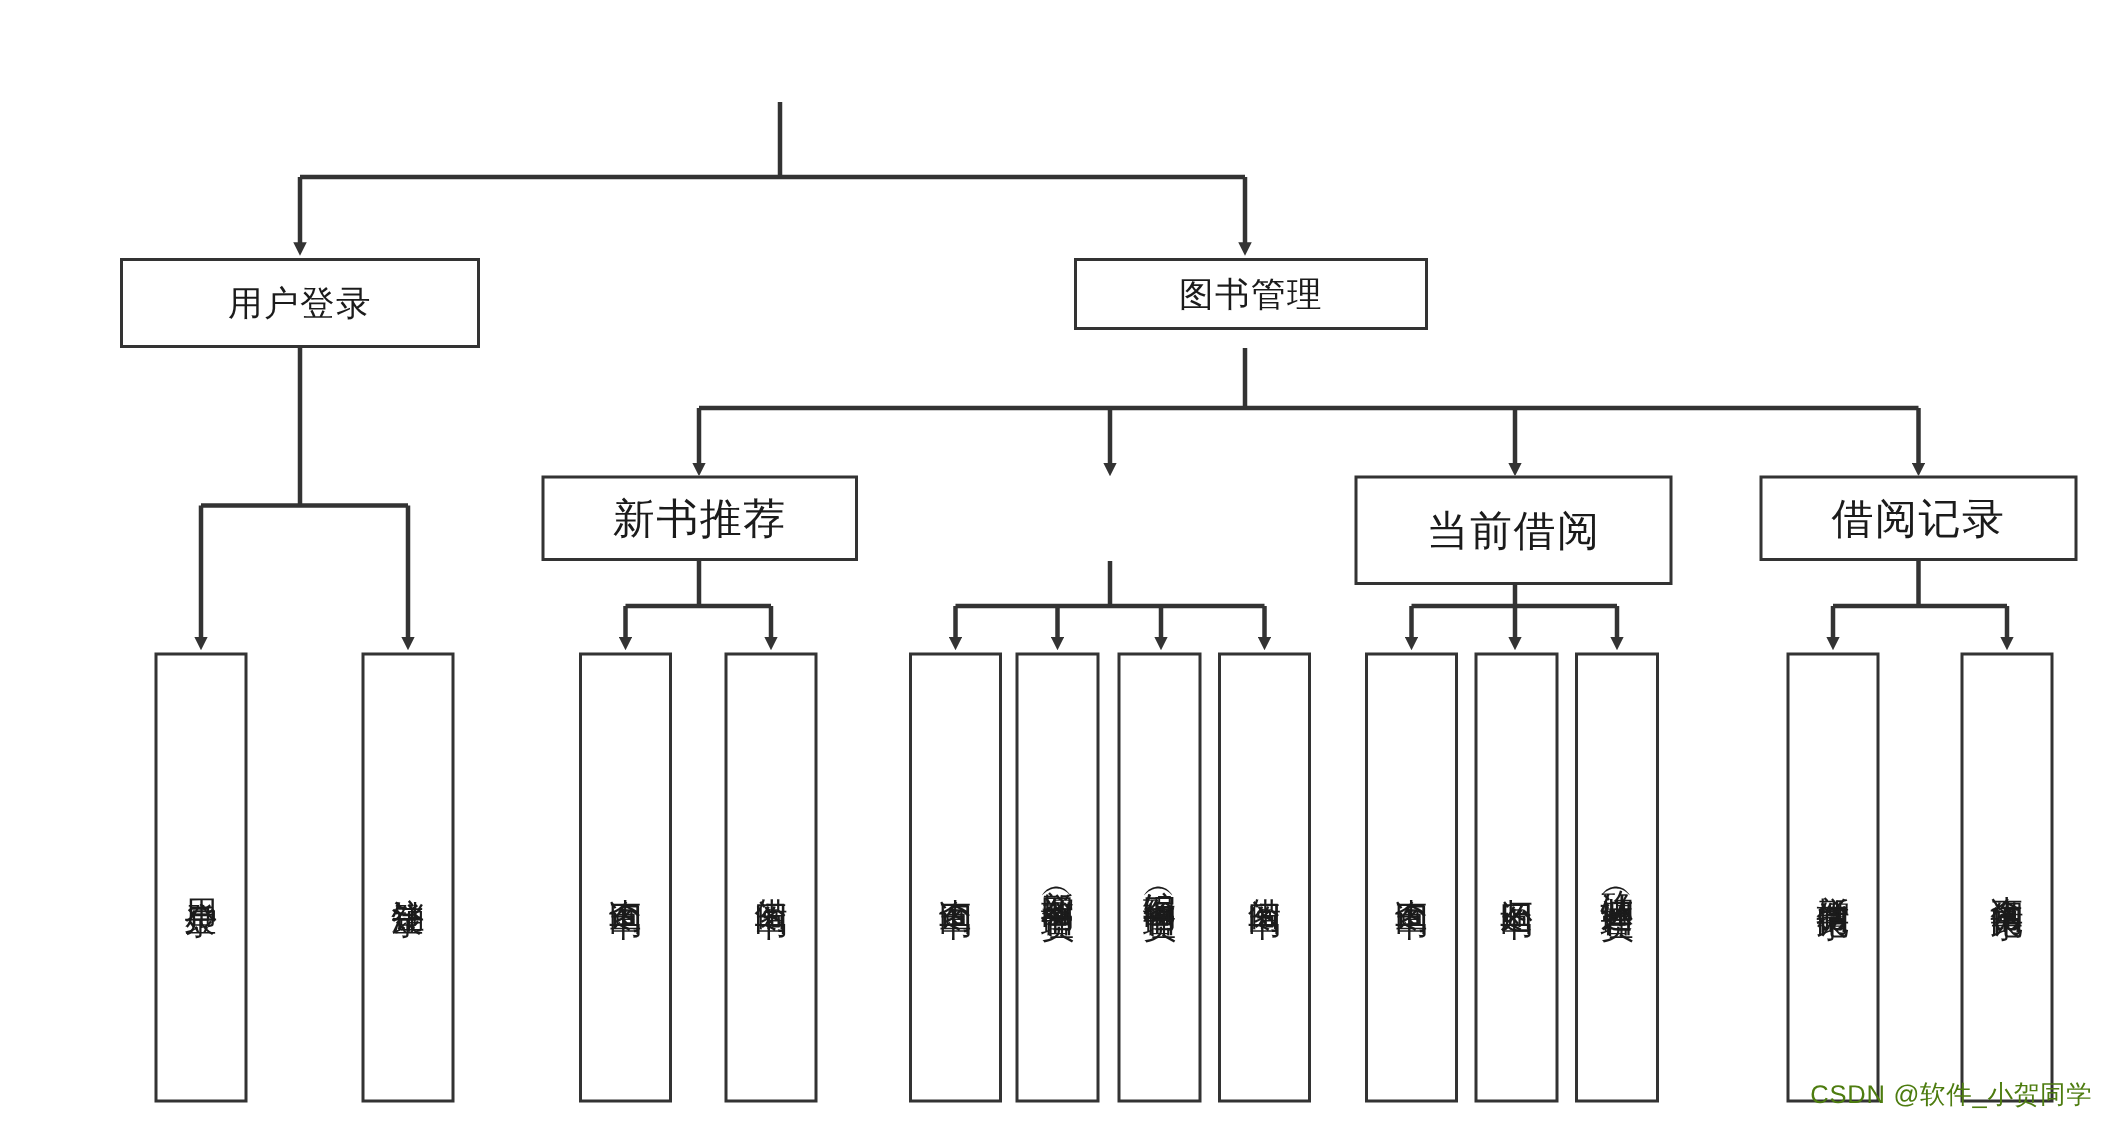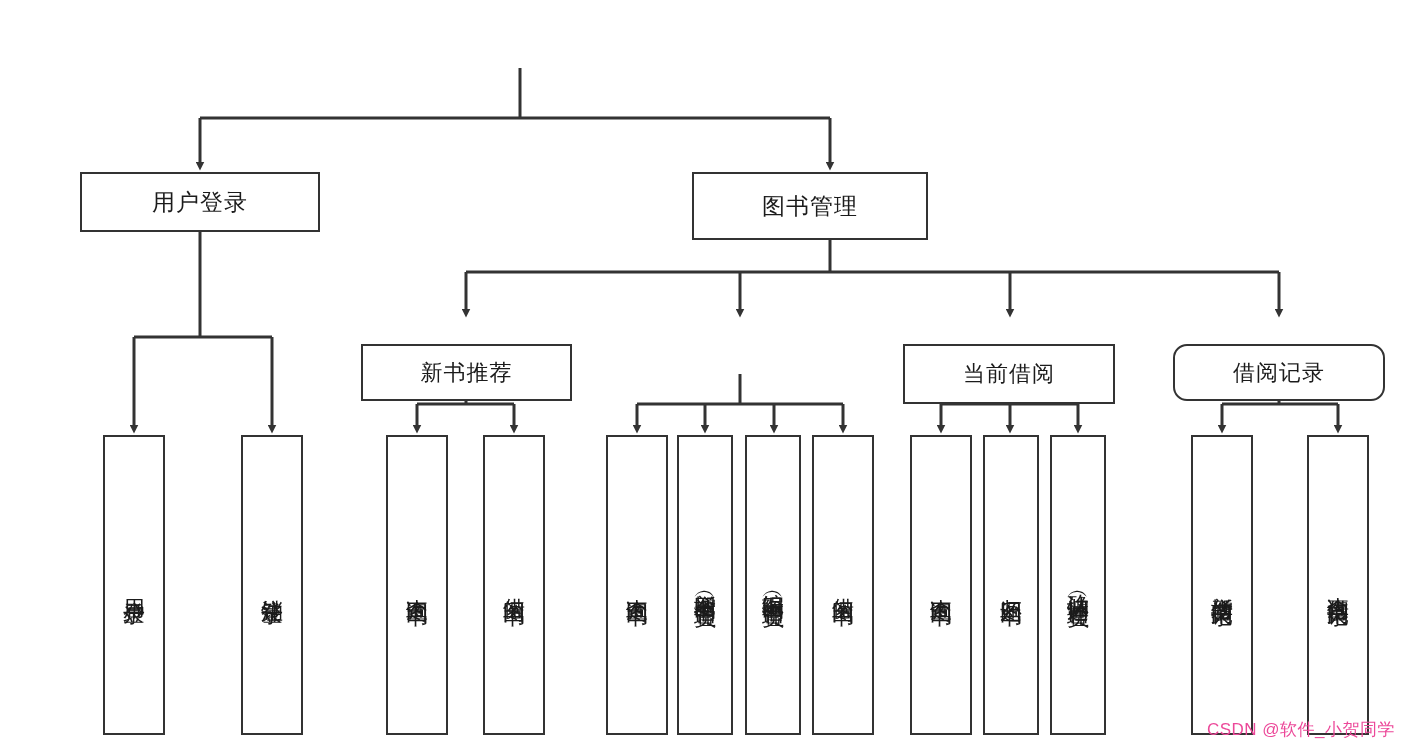--- a/index.html
+++ b/index.html
@@ -38,44 +38,43 @@
   }
   .node.root {
     font-size: 25px;
     letter-spacing: 1px;
   }
   .node.lvl2 {
     font-size: 23px;
     letter-spacing: 1px;
   }
   .node.lvl3 {
-    font-size: 22px;
+    font-size: 28px;
     letter-spacing: 1px;
-    margin-top: 27px;
   }
   .node.leaf {
     font-size: 22px;
     letter-spacing: 2px;
   }
   .vlabel {
     writing-mode: vertical-rl;
     text-orientation: upright;
     white-space: nowrap;
     line-height: 1.18;
   }
   .hlabel {
     white-space: nowrap;
     line-height: 1;
   }
   #watermark {
     position: absolute;
     right: 10px;
     bottom: 6px;
     font-size: 17px;
-    color: #ec4899;
+    color: #4d7c0f;
     letter-spacing: 0.5px;
     z-index: 5;
     white-space: nowrap;
   }
 </style>
 </head>
 <body>
 
 <div id="canvas">
 
@@ -126,31 +125,31 @@
       <path d="M1222,404 L1338,404"></path>
       <path d="M1222,404 L1222,426" marker-end="url(#arrow)"></path>
       <path d="M1338,404 L1338,426" marker-end="url(#arrow)"></path>
     </g>
   </svg>
 
 
   <div class="node lvl2" style="left:80px; top:172px; width:240px; height:60px;">
     <span class="hlabel">用户登录</span>
   </div>
-  <div class="node lvl2" style="left:692px; top:172px; width:236px; height:68px;">
+  <div class="node lvl2" style="left:716px; top:172px; width:236px; height:48px;">
     <span class="hlabel">图书管理</span>
   </div>
 
   <div class="node lvl3" style="left:361px; top:317px; width:211px; height:57px;">
     <span class="hlabel">新书推荐</span>
   </div>
-  <div class="node lvl3" style="left:903px; top:317px; width:212px; height:60px;">
+  <div class="node lvl3" style="left:903px; top:317px; width:212px; height:73px;">
     <span class="hlabel">当前借阅</span>
   </div>
-  <div class="node lvl3" style="left:1173px; top:317px; width:212px; height:57px;border-radius:14px;">
+  <div class="node lvl3" style="left:1173px; top:317px; width:212px; height:57px;">
     <span class="hlabel">借阅记录</span>
   </div>
 
   <div class="node leaf" style="left:103px; top:435px; width:62px; height:300px;">
     <span class="vlabel">用户登录</span>
   </div>
   <div class="node leaf" style="left:241px; top:435px; width:62px; height:300px;">
     <span class="vlabel">注销登录</span>
   </div>
 

